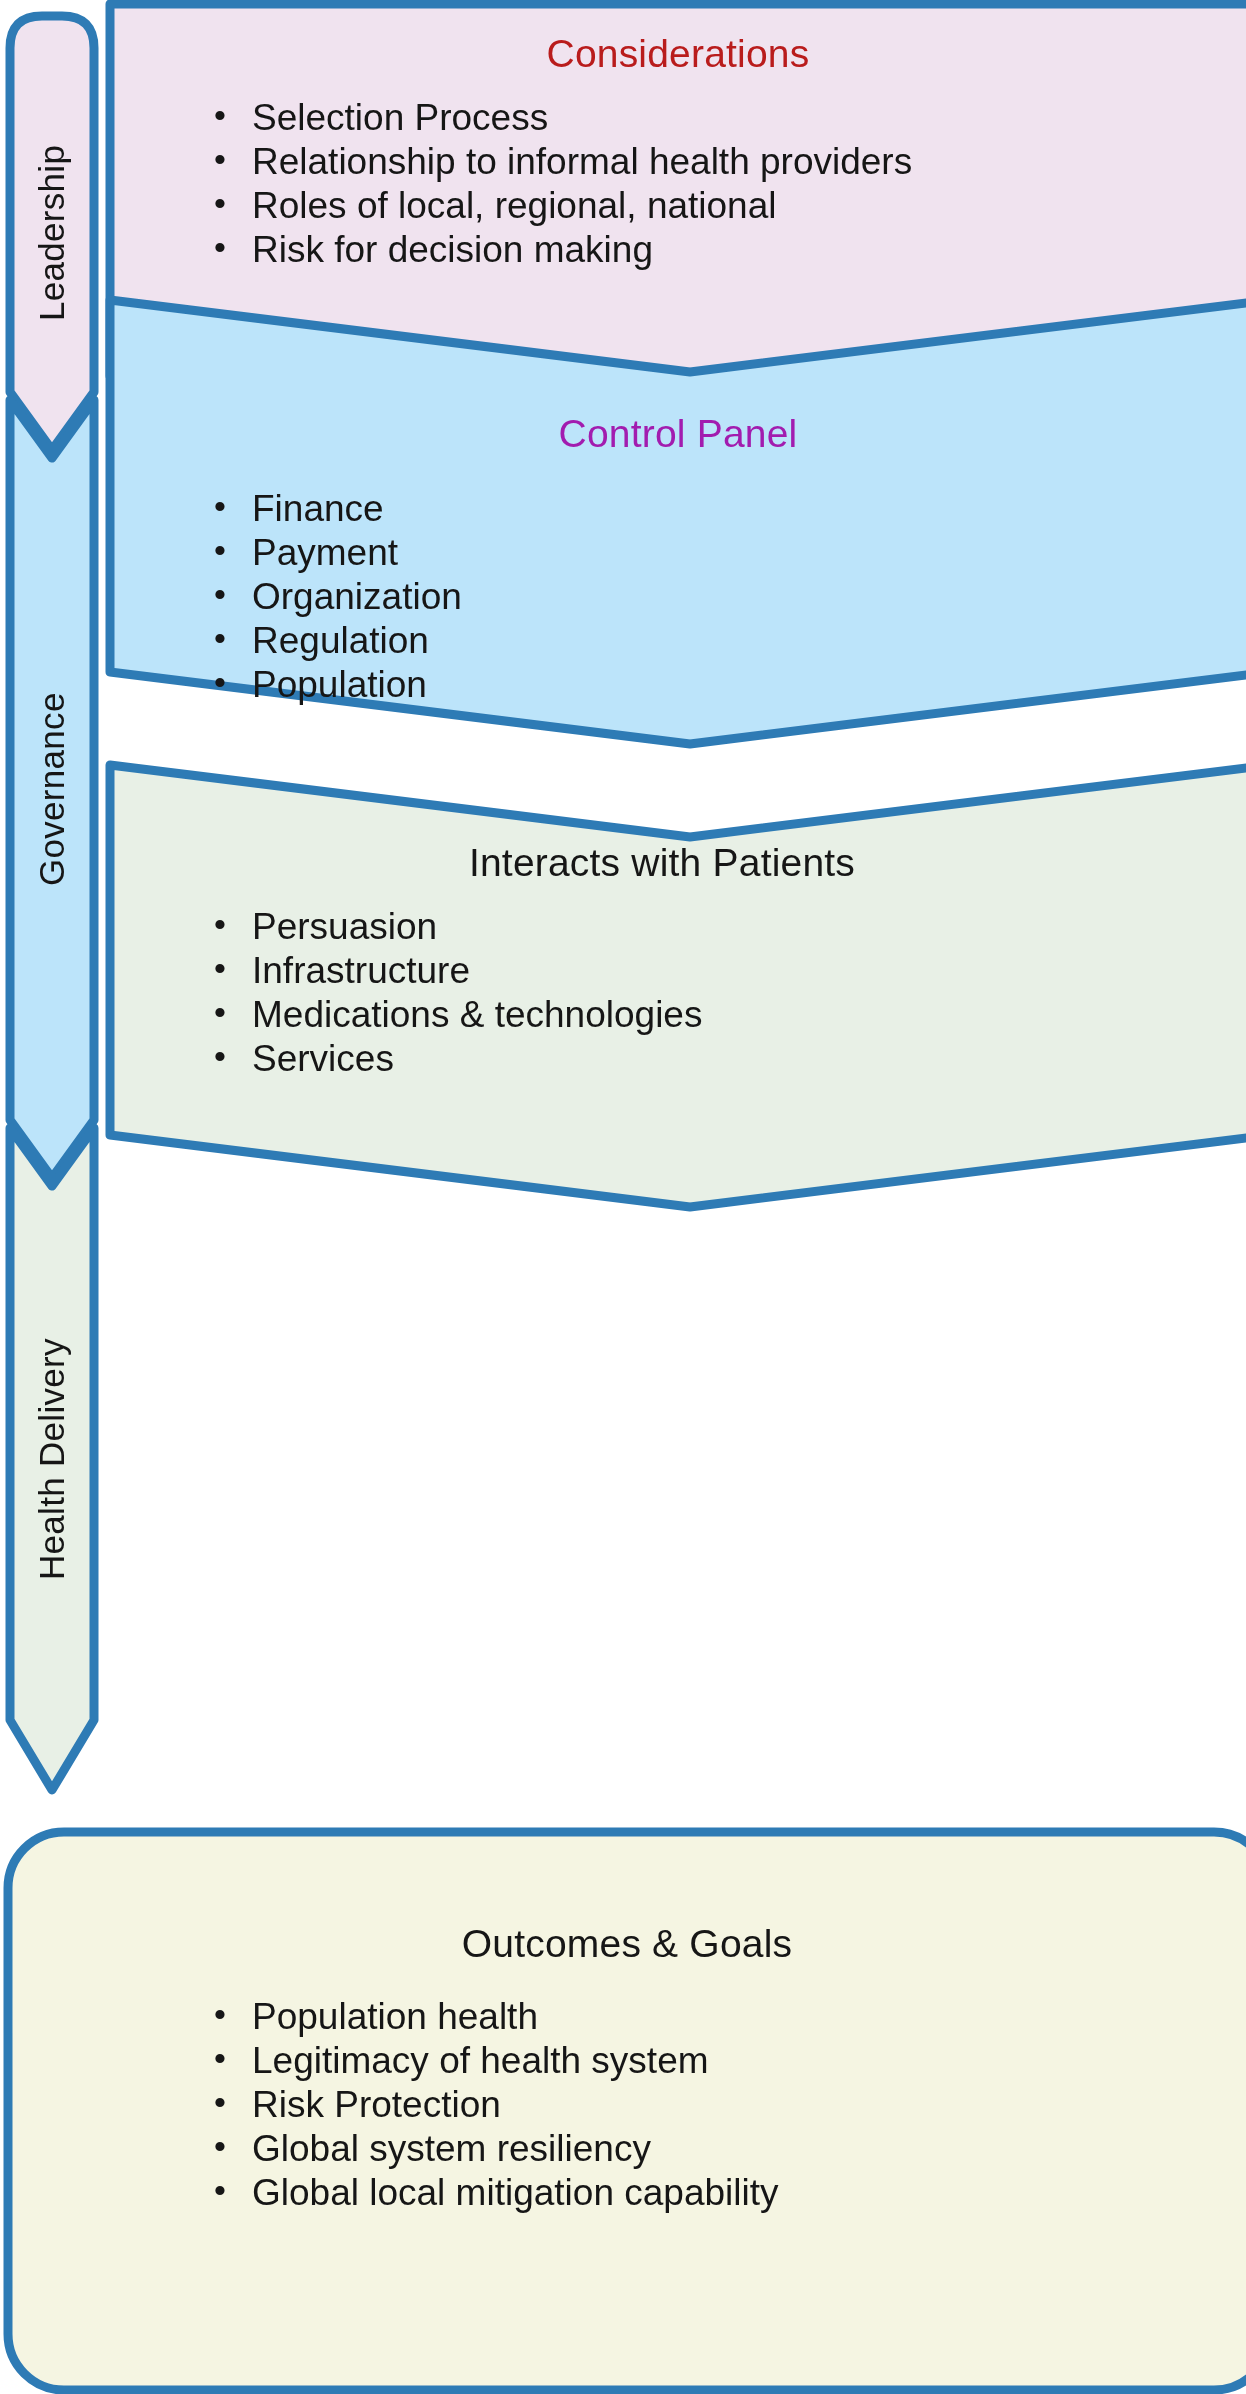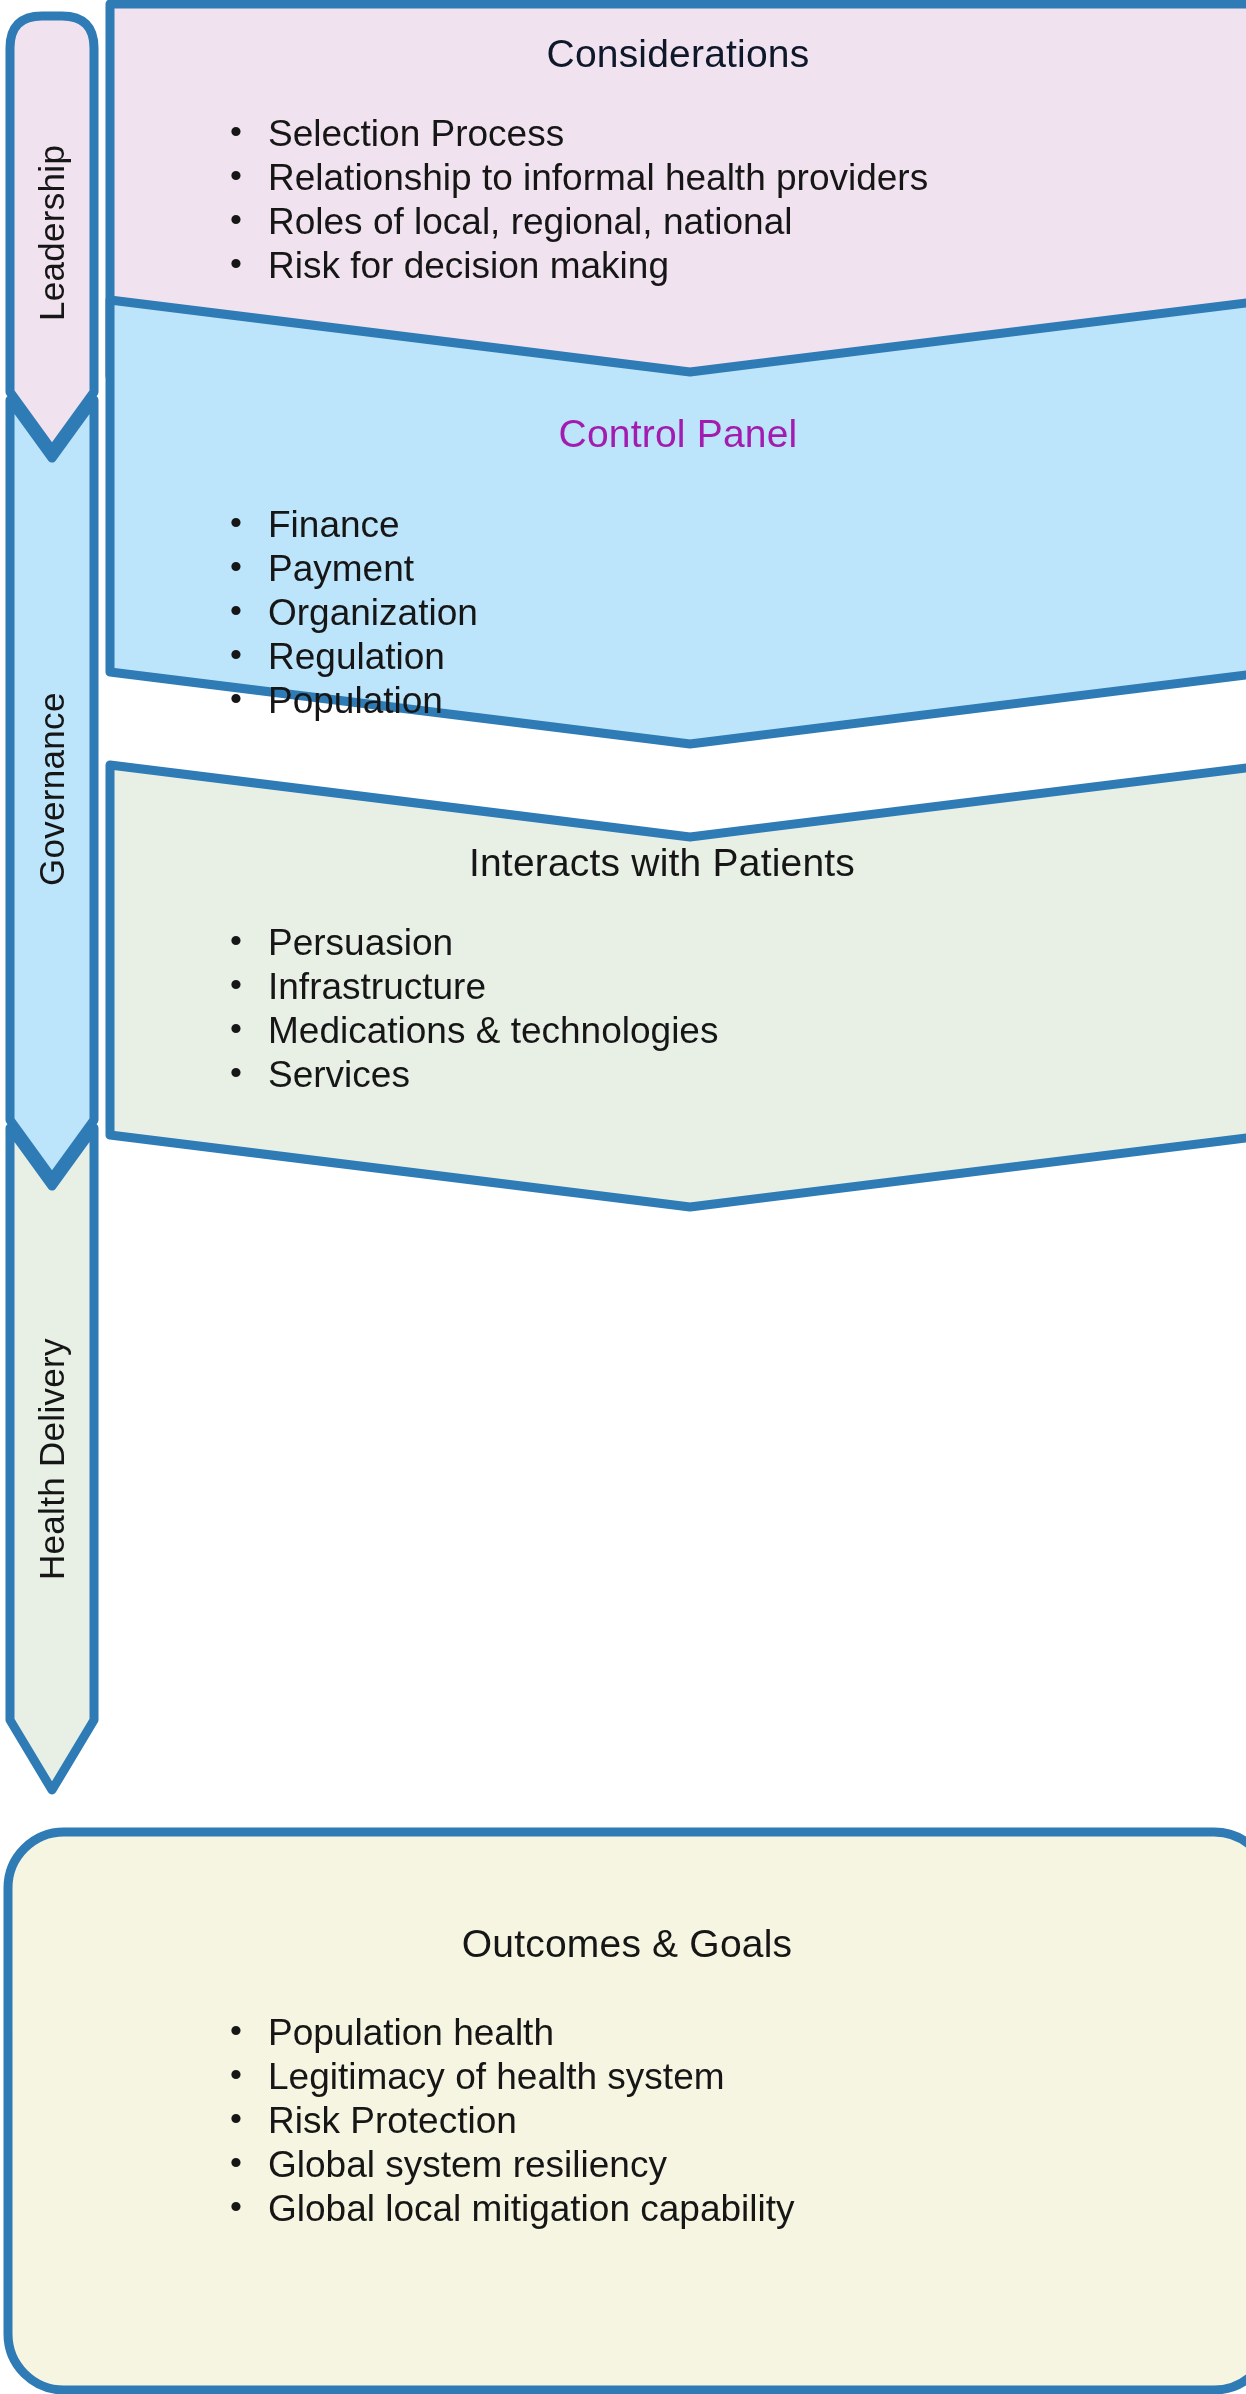--- a/index.html
+++ b/index.html
@@ -44,21 +44,21 @@
     position: absolute;
     font-size: 39px;
     color: #161616;
     text-align: center;
     white-space: nowrap;
     letter-spacing: .2px;
   }
 
   .panel-list {
     position: absolute;
-    margin: 16px;
+    margin: 0;
     padding: 0;
     list-style: none;
     font-size: 37px;
     color: #161616;
     line-height: 1.19;
   }
   .panel-list li {
     position: relative;
     padding-left: 42px;
     white-space: nowrap;
@@ -92,21 +92,21 @@
 
   <rect x="8" y="1832" width="1262" height="558" rx="56" ry="56" fill="#F5F5E2" stroke="#2E7BB5" stroke-width="9"></rect>
 </svg>
 
 <div class="arrow-label" style="left:10px; top:16px; width:84px; height:434px;">Leadership</div>
 
 <div class="arrow-label" style="left:10px; top:400px; width:84px; height:778px;">Governance</div>
 
 <div class="arrow-label" style="left:10px; top:1128px; width:84px; height:662px;">Health Delivery</div>
 
-<div class="panel-title" style="left: 110px; top: 32px; width: 1136px; color: #0f172a;">Considerations</div>
+<div class="panel-title" style="left: 110px; top: 32px; width: 1136px; color: #b91c1c;">Considerations</div>
 <ul class="panel-list" style="left: 210px; top: 96px; color: rgb(22, 22, 22);">
   <li>Selection Process</li>
   <li>Relationship to informal health providers</li>
   <li>Roles of local, regional, national</li>
   <li>Risk for decision making</li>
 </ul>
 
 <div class="panel-title" style="left: 110px; top: 412px; width: 1136px; color: #a21caf;">Control Panel</div>
 <ul class="panel-list" style="left: 210px; top: 487px; color: rgb(22, 22, 22);">
   <li>Finance</li>

